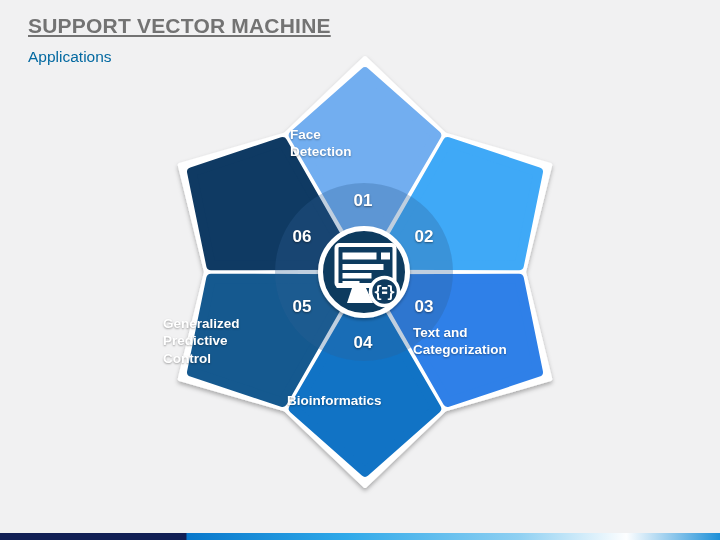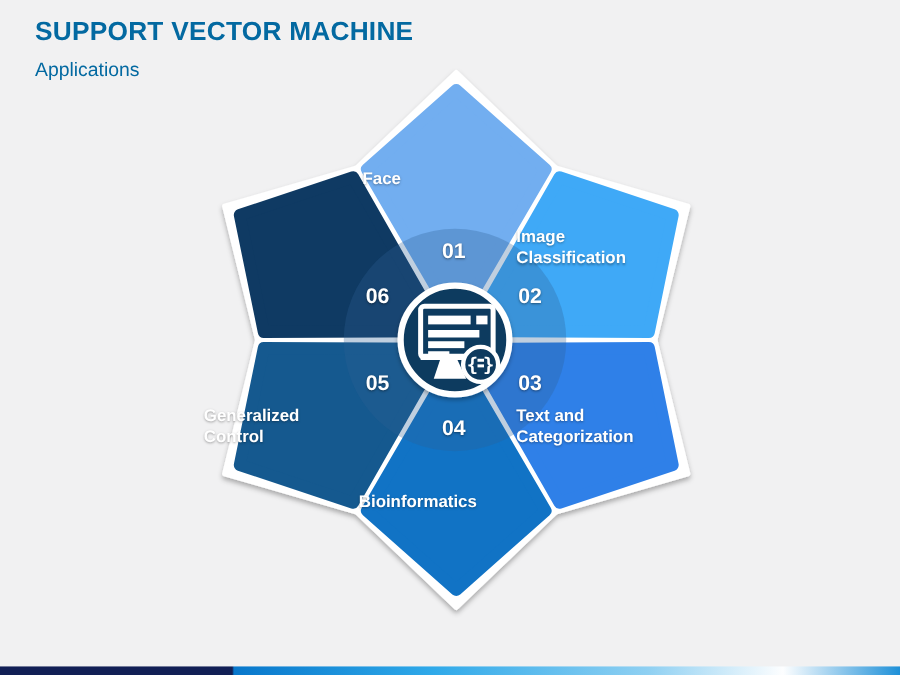--- a/index.html
+++ b/index.html
@@ -1,18 +1,18 @@
 <!DOCTYPE html>
 <html><head>
 <meta charset="utf-8">
 <style>
   html,body{margin:0;padding:0;}
   body{width:720px;height:540px;overflow:hidden;font-family:"Liberation Sans",sans-serif;}
   .slide{position:relative;width:720px;height:540px;background:#F1F1F2;}
-  .title{position:absolute;left:28px;top:14px;font-size:21px;font-weight:700;color:#0369a1;letter-spacing:.2px;}
+  .title{position:absolute;left:28px;top:14px;font-size:21px;font-weight:700;color:#737373;letter-spacing:.2px;text-decoration:underline;}
   .subtitle{position:absolute;left:28px;top:48px;font-size:15.5px;font-weight:400;color:#0369a1;}
   .diagram-svg{position:absolute;left:0;top:0;}
   .petal-num{position:absolute;transform:translate(-50%,-50%);color:#fff;font-size:17px;font-weight:700;
              text-shadow:0 1px 2px rgba(0,0,0,.45);z-index:5;}
   .petal-label{position:absolute;transform:translate(-50%,-50%);width:150px;color:#fff;
                font-size:13.5px;font-weight:700;line-height:1.28;text-shadow:0 1px 2px rgba(0,0,0,.35);z-index:5;}
   .footer-bar{position:absolute;left:0;top:533px;width:720px;height:7px;z-index:6;}
 </style>
 </head>
 <body>
@@ -75,34 +75,32 @@
 
   <div class="petal-num" style="left:363px;top:201px">01</div>
   <div class="petal-num" style="left:424px;top:237px">02</div>
   <div class="petal-num" style="left:424px;top:307px">03</div>
   <div class="petal-num" style="left:363px;top:343px">04</div>
   <div class="petal-num" style="left:302px;top:307px">05</div>
   <div class="petal-num" style="left:302px;top:237px">06</div>
 
   <div class="petal-label" style="left:365px;top:143px">
     <div>Face</div>
-  </div>
-  <div class="petal-label" style="left:488px;top:198px">
-    <div>Image</div>
-    <div>Classification</div>
+    <div>Detection</div>
   </div>
   <div class="petal-label" style="left:488px;top:341px">
     <div>Text and</div>
     <div>Categorization</div>
   </div>
   <div class="petal-label" style="left:362px;top:401px">
     <div>Bioinformatics</div>
   </div>
   <div class="petal-label" style="left:238px;top:341px">
     <div>Generalized</div>
+    <div>Predictive</div>
     <div>Control</div>
   </div>
 
   <svg class="footer-bar" width="720" height="7" viewBox="0 0 720 7">
     <defs>
       <linearGradient id="footerGrad" x1="0" y1="0" x2="1" y2="0">
         <stop offset="0%" stop-color="#111F55"></stop>
         <stop offset="25.8%" stop-color="#111F55"></stop>
         <stop offset="26%" stop-color="#0877CB"></stop>
         <stop offset="48%" stop-color="#2FA9E9"></stop>

